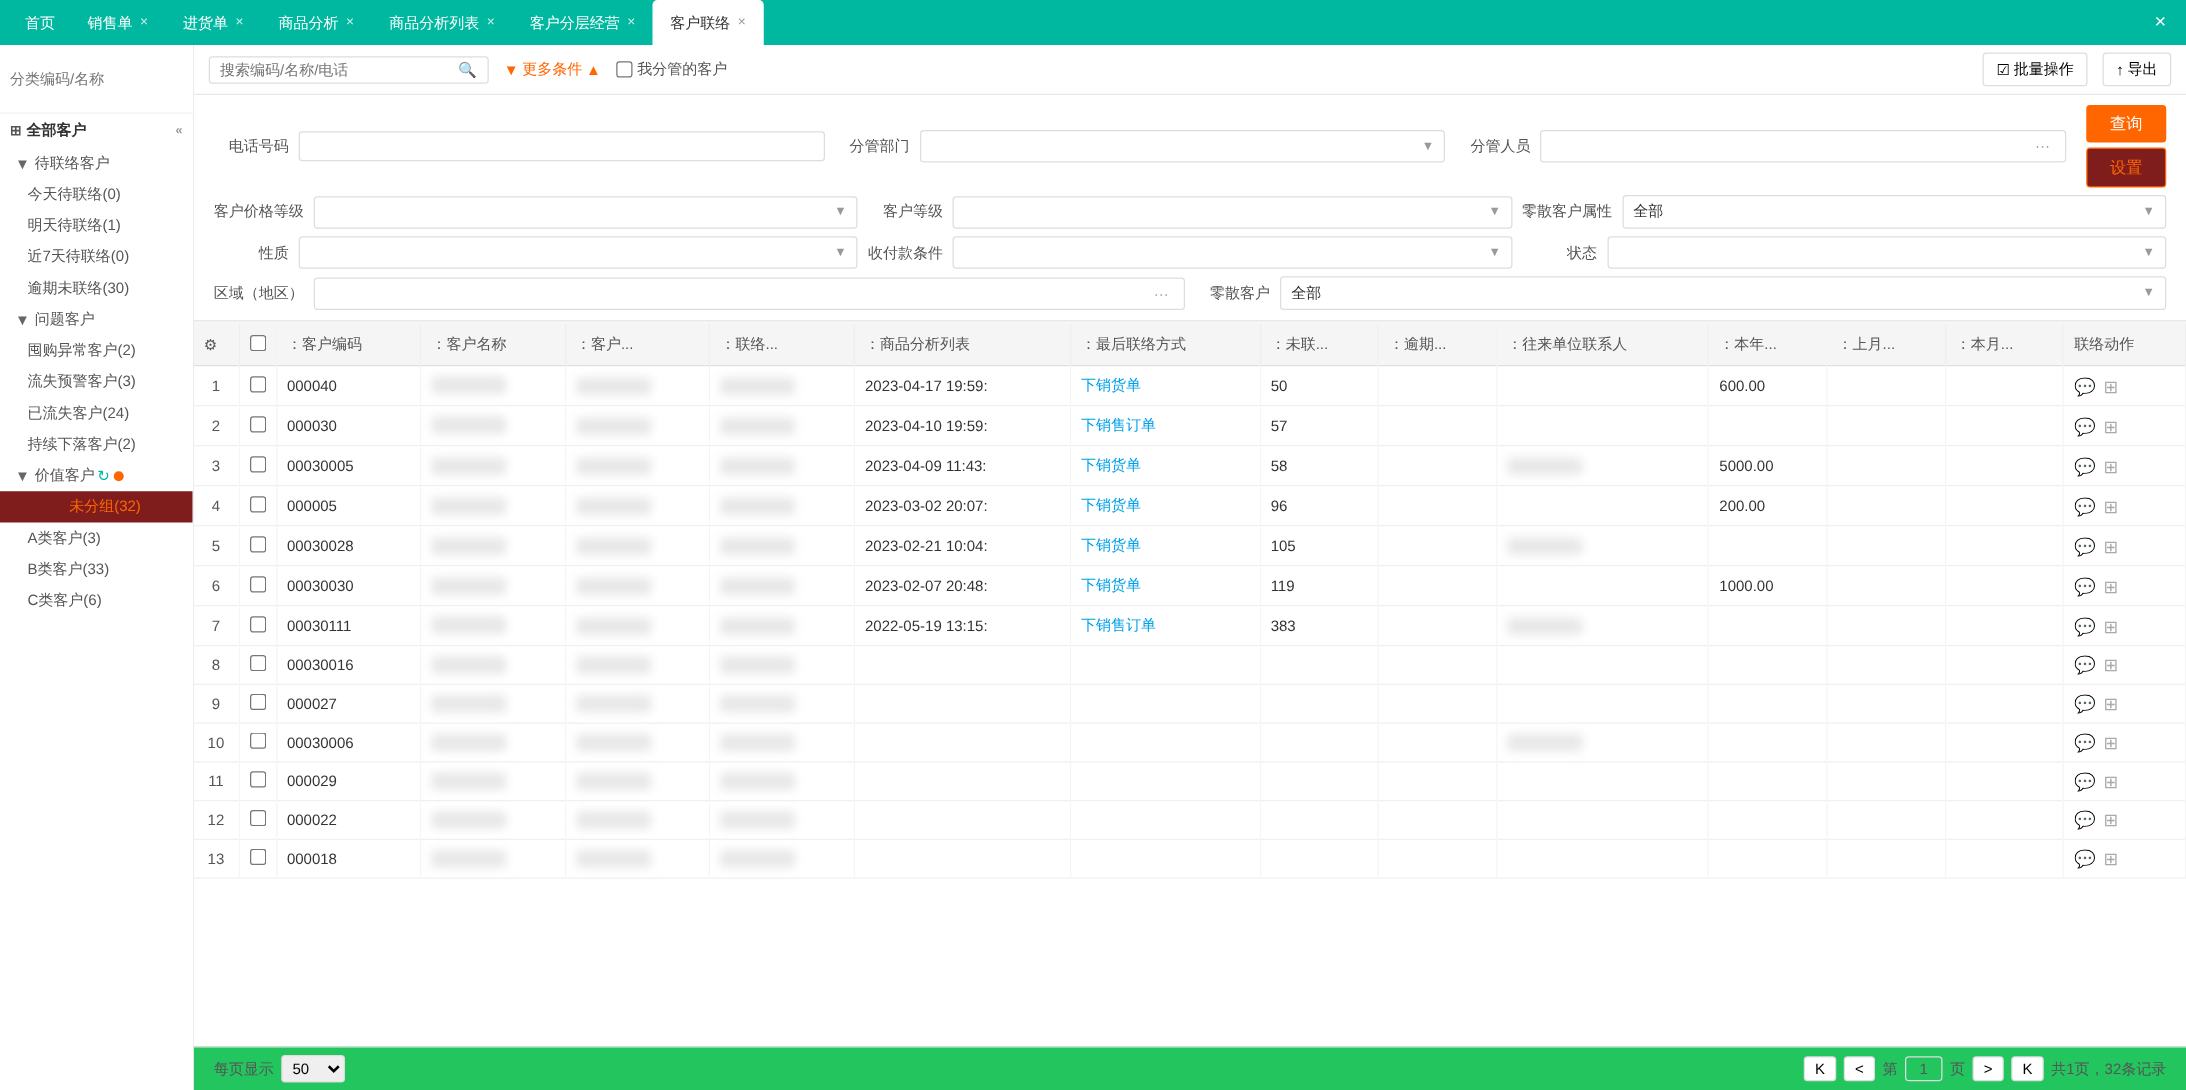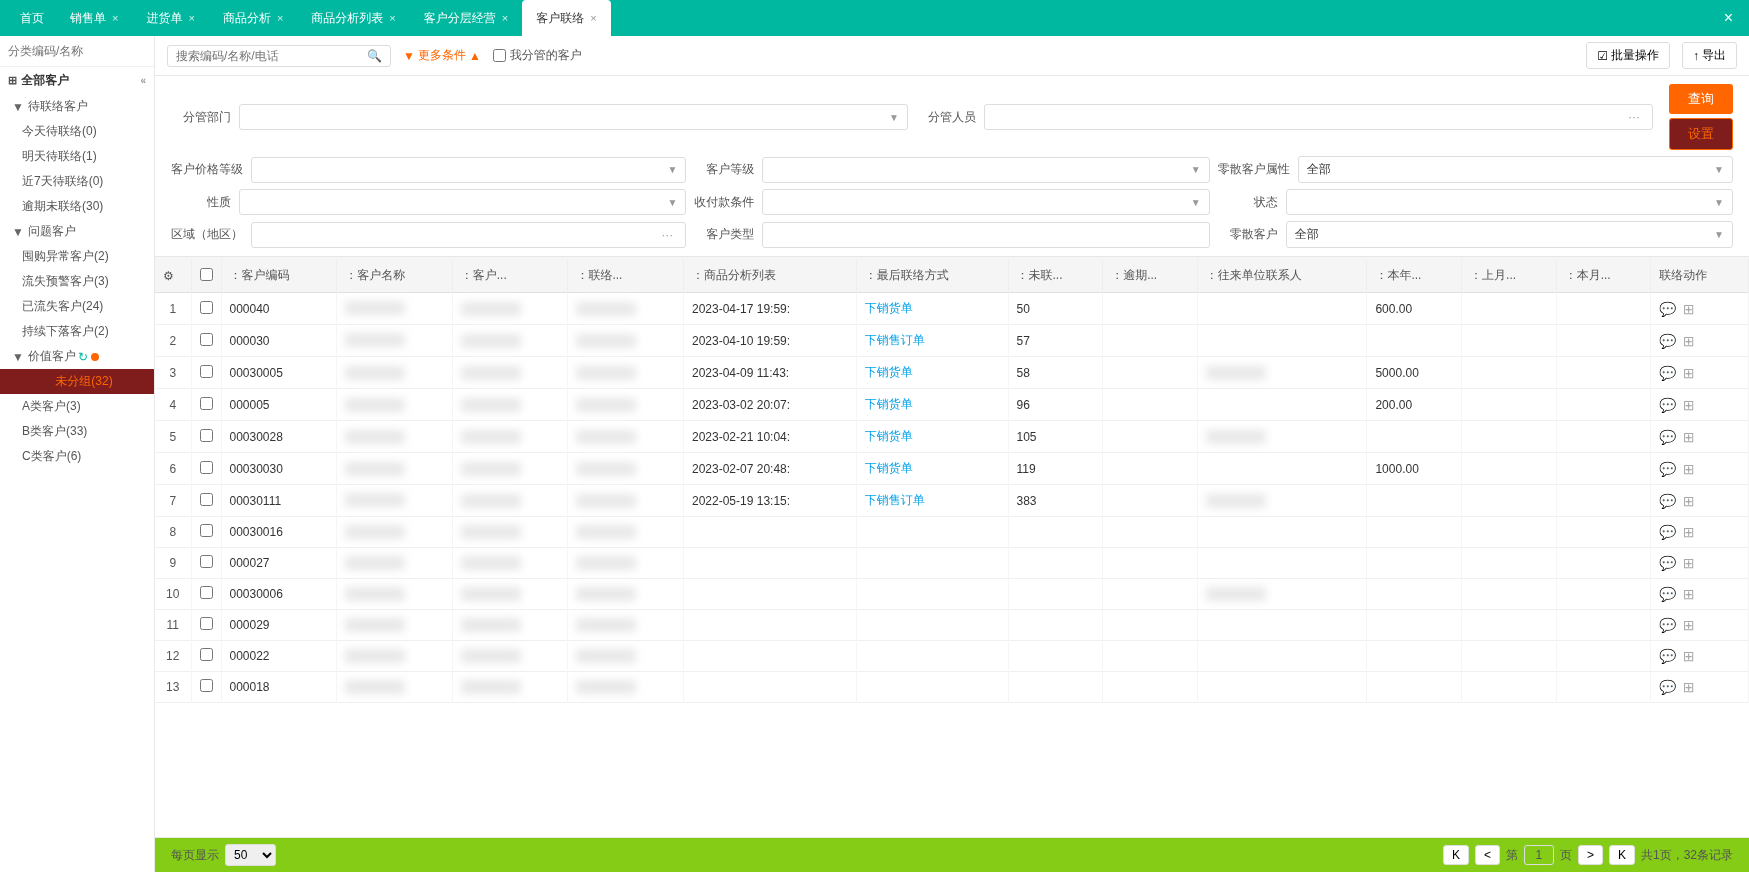--- a/index.html
+++ b/index.html
@@ -57,21 +57,21 @@
       background: white;
       border-right: 1px solid #e8e8e8;
       display: flex;
       flex-direction: column;
       overflow-y: auto;
       flex-shrink: 0;
     }
     .sidebar-search {
       display: flex;
       align-items: center;
-      padding: 8px 8px;
+      padding: 20px 8px;
       border-bottom: 1px solid #f0f0f0;
     }
     .sidebar-search input {
       border: none;
       outline: none;
       font-size: 12px;
       color: #999;
       flex: 1;
     }
     .sidebar-group-header {
@@ -314,21 +314,21 @@
       cursor: pointer;
       font-size: 14px;
     }
 
     
     .pagination-bar {
       display: flex;
       align-items: center;
       justify-content: space-between;
       padding: 6px 16px;
-      background: #84cc16;
+      background: #22c55e;
       border-top: 1px solid #e8e8e8;
     }
     .pagination-left {
       display: flex;
       align-items: center;
       gap: 6px;
       color: #555;
     }
     .pagination-left select {
       border: 1px solid #ddd;
@@ -508,20 +508,24 @@
       </div>
       <div class="btn-export">
         <span>↑</span>
         <span>导出</span>
       </div>
     </div>
 
     <div class="adv-filter">
       <div class="adv-filter-row">
         <div class="filter-field">
+          <span class="filter-label">电话号码</span>
+          <input class="filter-input" type="text" style="">
+        </div>
+        <div class="filter-field">
           <span class="filter-label">分管部门</span>
           <div class="filter-select">
             <span></span>
             <span class="caret">▼</span>
           </div>
         </div>
         <div class="filter-field">
           <span class="filter-label">分管人员</span>
           <div class="filter-select">
             <span></span>
@@ -578,27 +582,20 @@
             <span class="caret">▼</span>
           </div>
         </div>
       </div>
       <div class="adv-filter-row">
         <div class="filter-field">
           <span class="filter-label">区域（地区）</span>
           <div class="filter-select">
             <span></span>
             <span class="filter-dots">···</span>
-          </div>
-        </div>
-        <div class="filter-field">
-          <span class="filter-label">客户类型</span>
-          <div class="filter-select">
-            <span></span>
-            <span class="caret"></span>
           </div>
         </div>
         <div class="filter-field">
           <span class="filter-label">零散客户</span>
           <div class="filter-select">
             <span>全部</span>
             <span class="caret">▼</span>
           </div>
         </div>
       </div>

